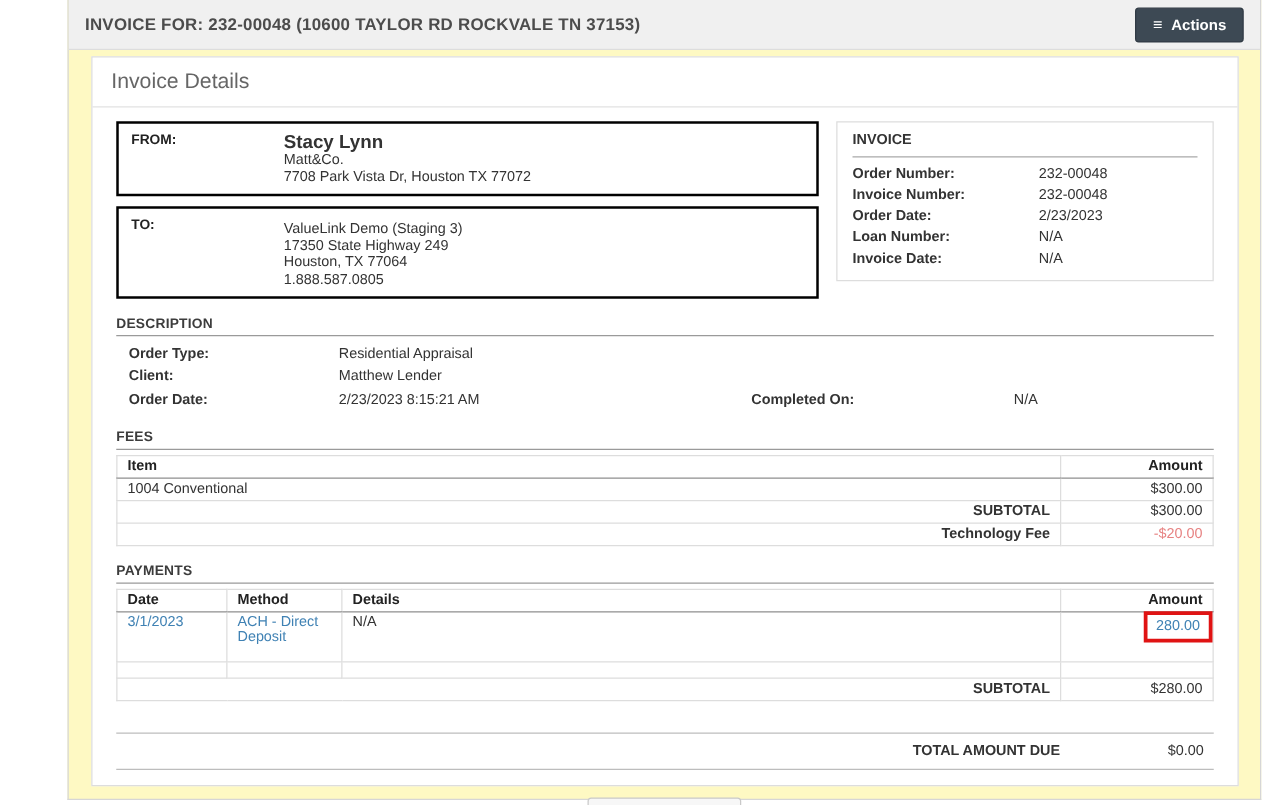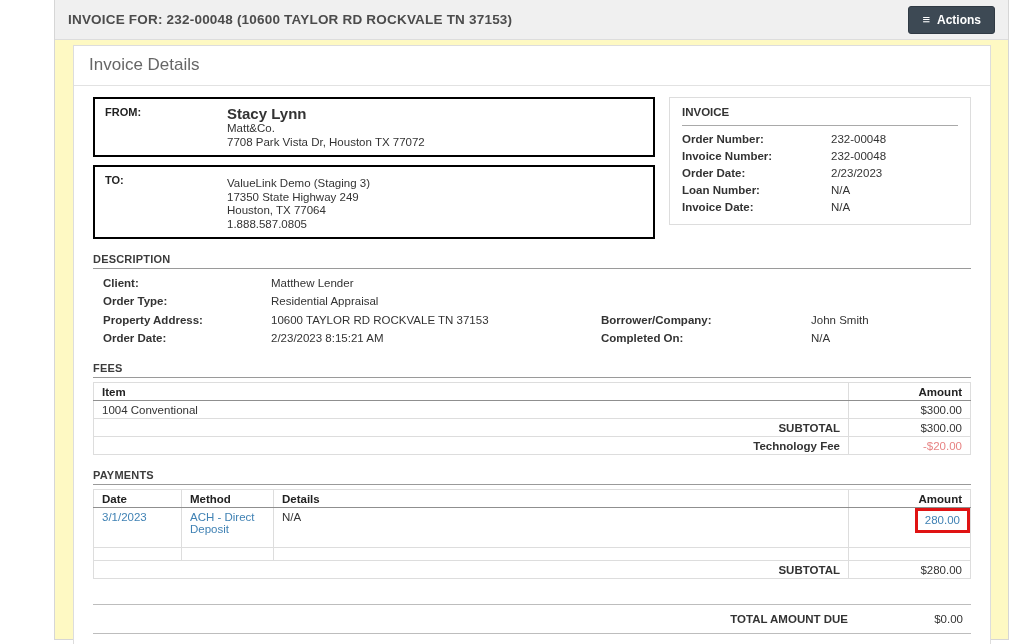--- a/index.html
+++ b/index.html
@@ -142,36 +142,30 @@
               <span class="val">N/A</span>
             </div>
           </div>
         </div>
       </div>
 
       <div class="section">
         <div class="section-title">DESCRIPTION</div>
         <div class="desc-rows">
           <div class="desc-row">
+            <span class="dl">Order Type:</span>
+            <span class="dv">Residential Appraisal</span>
+            <span class="dl2"></span>
+            <span class="dv2"></span>
+          </div>
+          <div class="desc-row">
             <span class="dl">Client:</span>
             <span class="dv">Matthew Lender</span>
             <span class="dl2"></span>
             <span class="dv2"></span>
-          </div>
-          <div class="desc-row">
-            <span class="dl">Order Type:</span>
-            <span class="dv">Residential Appraisal</span>
-            <span class="dl2"></span>
-            <span class="dv2"></span>
-          </div>
-          <div class="desc-row">
-            <span class="dl">Property Address:</span>
-            <span class="dv">10600 TAYLOR RD ROCKVALE TN 37153</span>
-            <span class="dl2">Borrower/Company:</span>
-            <span class="dv2">John Smith</span>
           </div>
           <div class="desc-row">
             <span class="dl">Order Date:</span>
             <span class="dv">2/23/2023 8:15:21 AM</span>
             <span class="dl2">Completed On:</span>
             <span class="dv2">N/A</span>
           </div>
         </div>
       </div>
 

